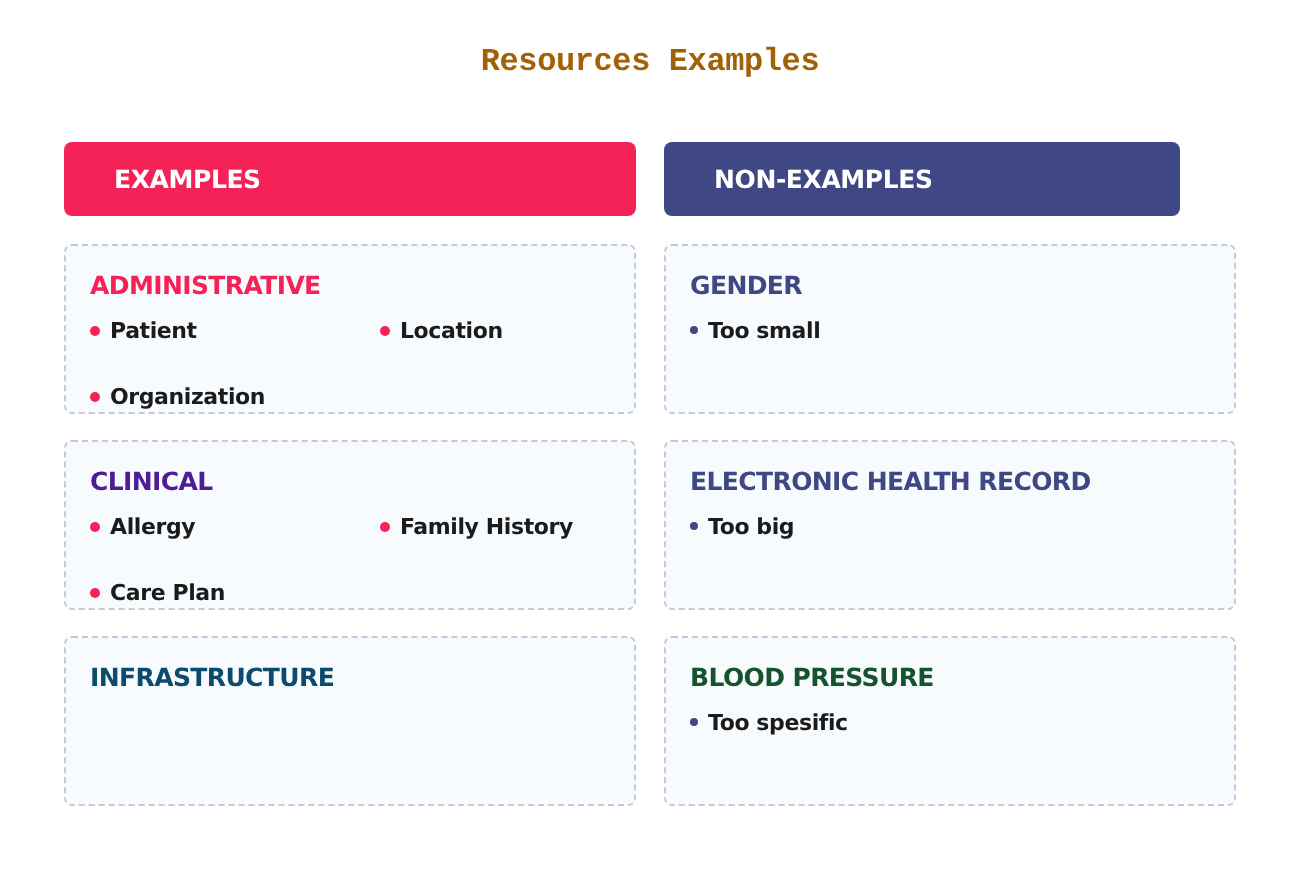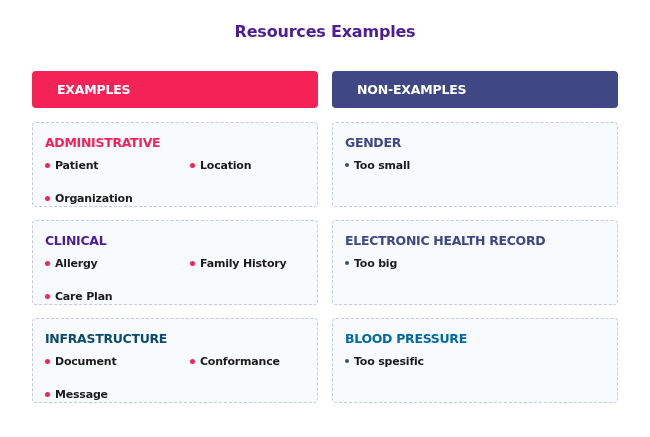--- a/index.html
+++ b/index.html
@@ -1,24 +1,24 @@
 <!DOCTYPE html>
 <html><head>
 <meta charset="utf-8">
 <style>
   * { box-sizing: border-box; margin: 0; padding: 0; }
   html, body { width: 650px; height: 437px; background: #ffffff; overflow: hidden; }
   body { font-family: "DejaVu Sans", "Liberation Sans", sans-serif; position: relative; color: #111; }
   .title {
     position: absolute; left: 0; top: 22px; width: 650px; text-align: center;
-    font-size: 16px; font-weight: bold; color: #4c1d95; letter-spacing: -0.2px;
+    font-size: 16px; font-weight: bold; color: #a16207; letter-spacing: -0.2px; font-family: Liberation Mono, monospace;
   }
   .col { position: absolute; top: 71px; width: 286px; }
   .col.left { left: 32px; }
-  .col.right { left: 332px; width: 286px; }
+  .col.right { left: 332px; width: 258px; }
   .col-header {
     height: 37px; border-radius: 4px; color: #fff; font-weight: bold; font-size: 12.5px;
     display: flex; align-items: center; padding-left: 25px; letter-spacing: -0.2px;
   }
   .card {
     position: absolute; left: 0; width: 286px; height: 85px;
     border: 1.5px dashed #c5c9dc; border-radius: 4px; background: #f8fbfd;
     padding: 12px 12px 0 12px;
   }
   .card-title { font-weight: bold; font-size: 12.5px; letter-spacing: -0.3px; margin-bottom: 7px; }
@@ -65,34 +65,20 @@
         </div>
       <div class="item">
           <span class="dot" style="background:#f52257"></span>
           <span>Care Plan</span>
         </div>
     </div>
   </div>
 
   <div class="card" style="top:247px">
     <div class="card-title" style="color:#0c4a6e">INFRASTRUCTURE</div>
-    <div class="items">
-      <div class="item">
-          <span class="dot" style="background:#f52257"></span>
-          <span>Document</span>
-        </div>
-      <div class="item">
-          <span class="dot" style="background:#f52257"></span>
-          <span>Conformance</span>
-        </div>
-      <div class="item">
-          <span class="dot" style="background:#f52257"></span>
-          <span>Message</span>
-        </div>
-    </div>
   </div>
 </div>
 
 <div class="col right">
   <div class="col-header" style="background:#3f4884">NON-EXAMPLES</div>
 
   <div class="card" style="top:51px">
     <div class="card-title" style="color:#3f4884">GENDER</div>
     <div class="items">
       <div class="item">
@@ -106,21 +92,21 @@
     <div class="card-title" style="color:#3f4884">ELECTRONIC HEALTH RECORD</div>
     <div class="items">
       <div class="item">
           <span class="dot" style="background:#3f4884;width:4px;height:4px"></span>
           <span>Too big</span>
         </div>
     </div>
   </div>
 
   <div class="card" style="top:247px">
-    <div class="card-title" style="color:#0369a1">BLOOD PRESSURE</div>
+    <div class="card-title" style="color:#14532d">BLOOD PRESSURE</div>
     <div class="items">
       <div class="item">
           <span class="dot" style="background:#3f4884;width:4px;height:4px"></span>
           <span>Too spesific</span>
         </div>
     </div>
   </div>
 </div>
 
 </body></html>

